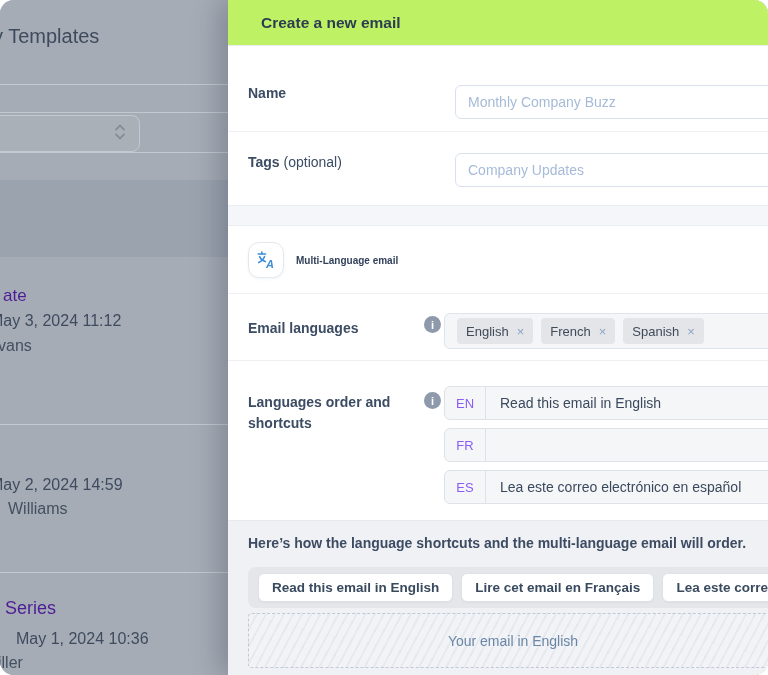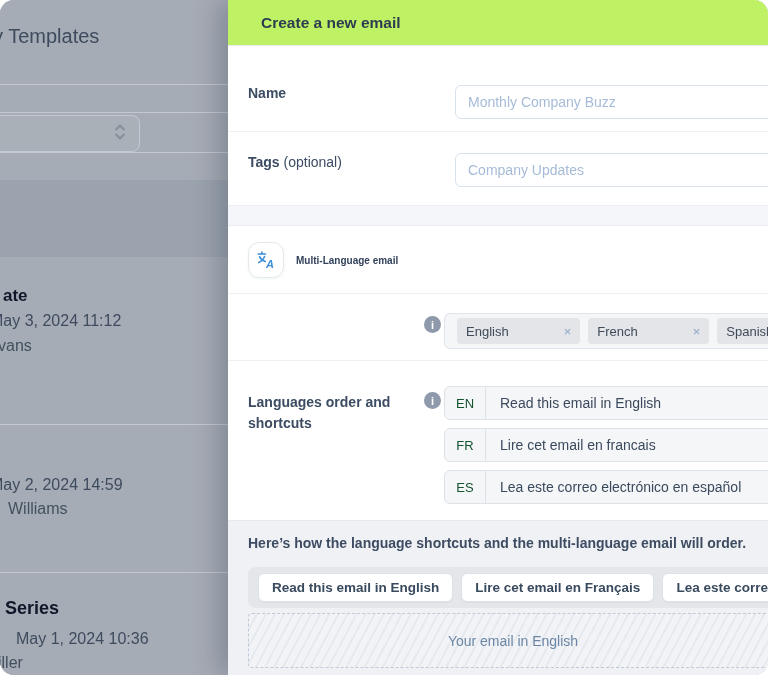--- a/index.html
+++ b/index.html
@@ -13,21 +13,21 @@
   .backdrop { position:absolute; inset:0; background:#a6acb5; }
   .bd-title { position:absolute; left:-7px; top:25px; font-size:20px; color:#3e4a5e; white-space:nowrap; }
   .hline { position:absolute; left:0; width:228px; height:1px; background:rgba(255,255,255,0.35); }
   .bd-select {
     position:absolute; left:-60px; top:115px; width:200px; height:37px;
     border:1.5px solid #c2c9d2; border-radius:8px; background:rgba(255,255,255,0.05);
     display:flex; align-items:center; justify-content:flex-end; padding-right:12px;
   }
   .bd-band { position:absolute; left:0; top:180px; width:228px; height:77px; background:rgba(62,86,115,0.10); }
   .bd-item { position:absolute; left:0; width:228px; }
-  .bd-item .t { position:absolute; font-size:17px; font-weight:700; color:#0f172a; white-space:nowrap;text-align:right; }
+  .bd-item .t { position:absolute; font-size:17px; font-weight:400; color:#4c1d95; white-space:nowrap;text-align:right; }
   .bd-item .d { position:absolute; font-size:16px; color:#3e4b5f; white-space:nowrap; }
   .bd-item .a { position:absolute; font-size:16px; color:#42505f; white-space:nowrap; }
 
   
   .modal {
     position:absolute; left:228px; top:0; width:540px; height:675px;
     background:#ffffff; box-shadow:-8px 0 26px rgba(30,40,60,0.28);
   }
   .m-header {
     position:absolute; left:0; top:0; right:0; height:46px;
@@ -71,35 +71,35 @@
     background:#8e9aab; color:#fff; font-size:11px; font-weight:700;
     display:flex; align-items:center; justify-content:center; cursor:default;
   }
   .chips-box {
     position:absolute; left:216px; top:19px; right:-10px; height:36px;
     background:#f4f6f8; border:1px solid #dee4eb; border-radius:6px;
     display:flex; align-items:center; gap:8px; padding:0 12px; overflow:hidden;
   }
   .chip {
     display:flex; align-items:center; height:26px; padding:0 9px;
-    background:#e3e5e9; border-radius:4px; font-size:13px; color:#404b59; white-space:nowrap;gap:47px;
+    background:#e3e5e9; border-radius:4px; font-size:13px; color:#404b59; white-space:nowrap;
   }
   .chip .x { margin-left:8px; color:#8aa5c6; font-size:13px; cursor:pointer; }
 
   .row-lo { top:361px; height:159px; }
   .row-lo .sec-label { top:31px; width:160px; }
   .row-lo .info-dot { top:31px; }
   .lang-row {
     position:absolute; left:216px; right:-10px; height:34px;
     background:#f5f6f8; border:1px solid #dde2e9; border-radius:6px;
     display:flex; align-items:stretch; overflow:hidden;
   }
   .lang-row .code {
     width:41px; display:flex; align-items:center; justify-content:center;
-    font-size:13px; color:#14532d; border-right:1px solid #dde2e9; flex-shrink:0;text-align:right;
+    font-size:13px; color:#8b5cf6; border-right:1px solid #dde2e9; flex-shrink:0;text-align:right;
   }
   .lang-row .txt { display:flex; align-items:center; padding-left:14px;
     font-size:14px; color:#3b495d; font-weight:500; white-space:nowrap; }
 
   .preview { position:absolute; left:0; right:0; top:520px; bottom:0;
              background:#f0f1f4; border-top:1px solid #e6e9ed; }
   .pv-heading { position:absolute; left:20px; top:14px; font-size:14px; font-weight:700; color:#3d4c63; white-space:nowrap; }
   .pv-bar {
     position:absolute; left:20px; top:46px; right:-40px; height:41px;
     background:#e4e6ea; border-radius:8px; display:flex; align-items:center; gap:8px; padding:0 10px;
@@ -185,20 +185,21 @@
             <path d="M5 8.3c1.2 2.7 3.6 4.7 6.3 5.4"></path>
             <path d="M10.4 8.3c-1 2.9-3.7 5.4-6.4 6.4"></path>
           </g>
           <text x="12" y="20.5" font-size="12" font-weight="bold" font-style="italic" fill="#3e8ed8" font-family="Liberation Sans, sans-serif">A</text>
         </svg>
       </span>
       <span class="ml-label">Multi-Language email</span>
     </div>
 
     <div class="row row-el">
+      <span class="sec-label">Email languages</span>
       <span class="info-dot">i</span>
       <div class="chips-box">
         <span class="chip">
           <span>English</span>
           <span class="x">×</span>
         </span>
         <span class="chip">
           <span>French</span>
           <span class="x">×</span>
         </span>
@@ -212,21 +213,20 @@
     <div class="row row-lo">
       <span class="sec-label">Languages order and shortcuts</span>
       <span class="info-dot">i</span>
 
       <div class="lang-row" style="top:25px">
         <span class="code">EN</span>
         <span class="txt">Read this email in English</span>
       </div>
       <div class="lang-row" style="top:67px">
         <span class="code">FR</span>
-        <span class="txt">Lire cet email en  francais</span>
       </div>
       <div class="lang-row" style="top:109px">
         <span class="code">ES</span>
         <span class="txt">Lea este correo electrónico en español</span>
       </div>
     </div>
 
     <div class="preview">
       <span class="pv-heading">Here’s how the language shortcuts and the multi-language email will order.</span>
       <div class="pv-bar">

